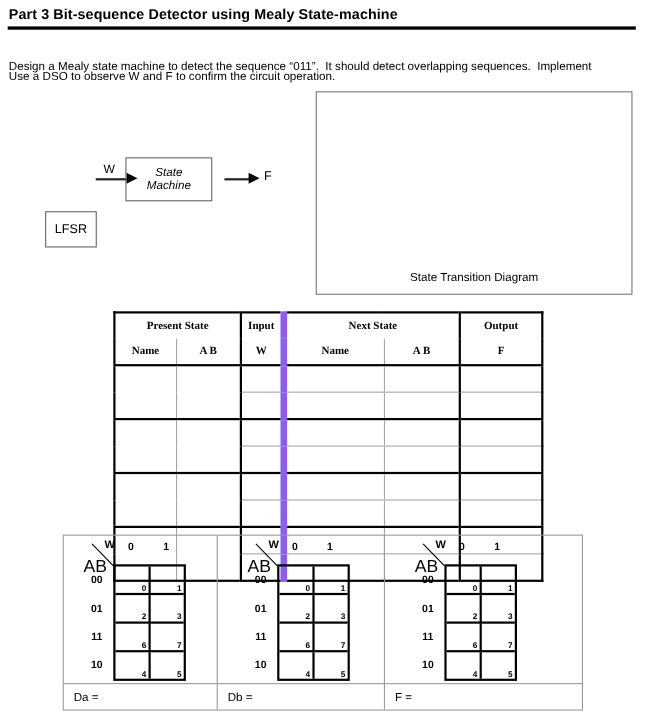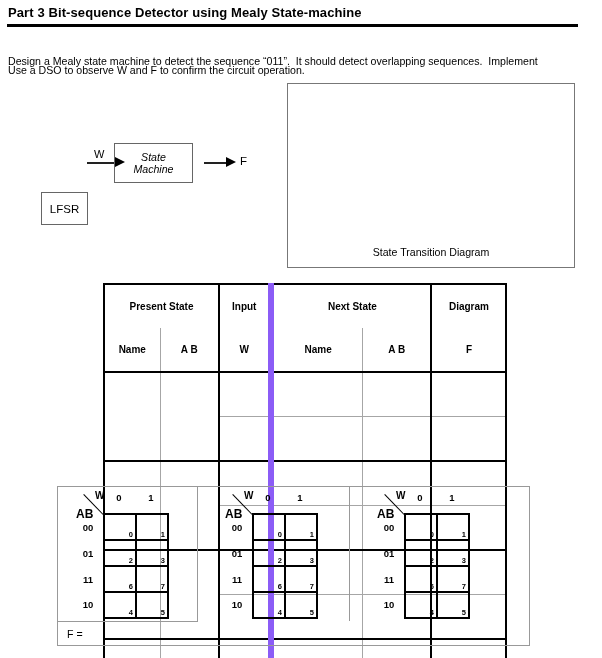--- a/index.html
+++ b/index.html
@@ -27,38 +27,38 @@
   #arrow-f{left:226px;top:157px;}
   #w-label{left:94px;top:148px;font-size:11px;}
   #f-label{left:240px;top:155px;font-size:11.5px;}
 
   
   #sd-box{left:287px;top:83px;width:288px;height:185px;border:1.5px solid #777;box-sizing:border-box;display:flex;align-items:flex-end;justify-content:center;}
   #sd-caption{font-size:10.6px;padding-bottom:9px;}
 
   
   #state-table{position:absolute;left:103px;top:283px;border-collapse:collapse;table-layout:fixed;border:2px solid #000;}
-  #state-table th,#state-table td{padding:12px;height:19px;}
+  #state-table th,#state-table td{padding:2px;height:19px;font-family:Liberation Serif, serif;}
   #state-table th{font-size:10px;font-weight:bold;text-align:center;vertical-align:middle;white-space:pre;}
   .tkL{border-left:2px solid #000;}
   .tkR{border-right:6px solid #8b5cf6;}
   .tnL{border-left:1px solid #a6a6a6;margin-top:44px;}
   tr.h2 > th{border-bottom:2px solid #000;}
   tr.grp-top > td{border-top:2px solid #000;}
   td.sub{border-bottom:1px solid #a6a6a6;}
 
   
   #kmap-section{left:57px;top:486px;width:473px;height:160px;border:1.5px solid #999;box-sizing:border-box;
     display:grid;grid-template-columns:140px 152px 1fr;grid-template-rows:1fr 24px;}
   .kmap-col{position:relative;border-right:1px solid #999;}
   .kmap-col.last{border-right:none;}
   .eq-cell{border-top:1px solid #999;border-right:1px solid #999;display:flex;align-items:center;padding-left:9px;font-size:10.6px;}
   .eq-cell.last{border-right:none;}
   .k-w{position:absolute;left:calc(var(--gx) - 8px);top:3px;font-size:10px;font-weight:bold;}
-  .k-ab{position:absolute;left:calc(var(--gx) - 27px);top:20px;font-size:12px;font-weight:bold;}
+  .k-ab{position:absolute;left:calc(var(--gx) - 27px);top:20px;font-size:16px;font-weight:normal;}
   .k-col{position:absolute;top:5px;width:32px;text-align:center;font-size:9.5px;font-weight:bold;}
   .k-col0{left:var(--gx);}
   .k-col1{left:calc(var(--gx) + 32px);}
   .kdiag{position:absolute;left:calc(var(--gx) - 19px);top:7px;width:28px;height:0;border-top:1.6px solid #000;transform:rotate(46deg);transform-origin:0 0;}
   .kgrid{position:absolute;left:var(--gx);top:26px;border:2px solid #000;display:grid;grid-template-columns:32px 30px;grid-template-rows:26px 26px 26px 24px;}
   .kcell{position:relative;box-sizing:border-box;}
   .kcell.bR{border-right:2px solid #000;}
   .kcell.bB{border-bottom:2px solid #000;}
   .kidx{position:absolute;right:2px;bottom:0;font-size:7.5px;font-weight:bold;}
   .k-row{position:absolute;left:calc(var(--gx) - 26px);width:22px;text-align:center;font-size:9.5px;font-weight:bold;line-height:26px;height:26px;}
@@ -102,21 +102,21 @@
       <col style="width:39px">
     <col style="width:91px">
       <col style="width:69px">
       <col style="width:75px">
   </colgroup>
   <tbody>
       <tr class="h1">
     <th colspan="2">Present State</th>
     <th class="tkL tkR">Input</th>
     <th colspan="2">Next State</th>
-    <th class="tkL">Diagram</th>
+    <th class="tkL">Output</th>
   </tr>
   <tr class="h2">
     <th>Name</th>
     <th class="tnL">A B</th>
     <th class="tkL tkR">W</th>
     <th>Name</th>
     <th class="tnL">A B</th>
     <th class="tkL">F</th>
   </tr>
 
@@ -291,16 +291,22 @@
         </div>
       <div class="kcell bR">
           <span class="kidx">4</span>
         </div>
       <div class="kcell">
           <span class="kidx">5</span>
         </div>
     </div>
   </div>
 
+  <div class="eq-cell">
+    <span>Da =</span>
+  </div>
+  <div class="eq-cell">
+    <span>Db =</span>
+  </div>
   <div class="eq-cell last">
     <span>F =</span>
   </div>
 </div>
 
 </body></html>

